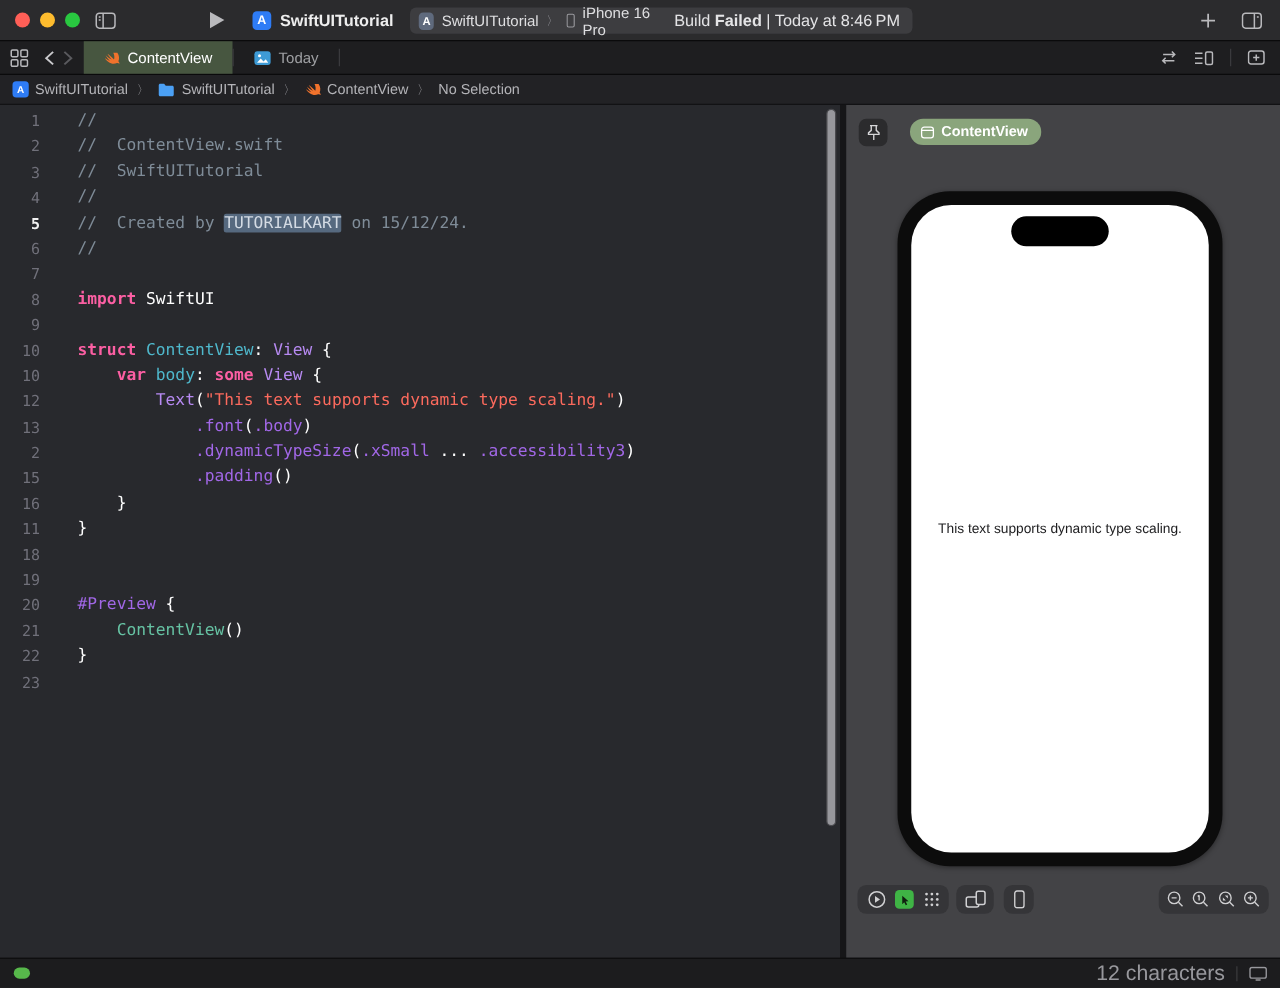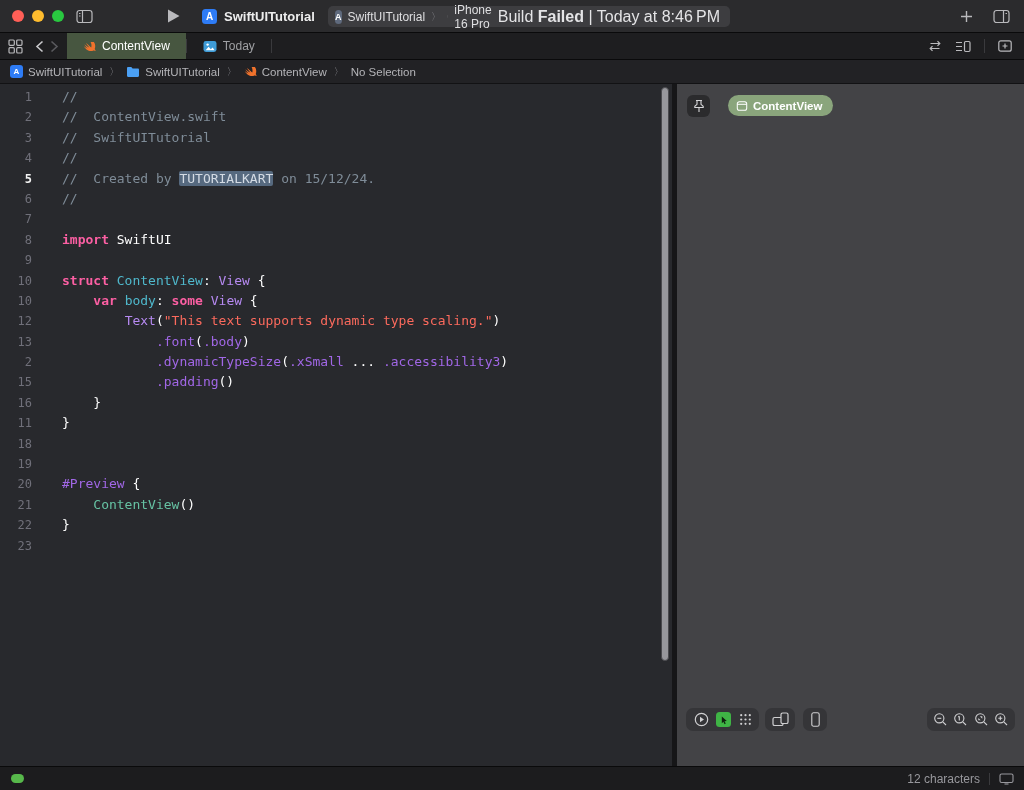--- a/index.html
+++ b/index.html
@@ -16,21 +16,21 @@
   .panelico { position:absolute; left:76px; }
   .playico { position:absolute; left:166px; }
   .proj { position:absolute; left:202px; display:flex; align-items:center; gap:7px; }
   .appicon { width:15px; height:15px; border-radius:3.5px; background:var(--app_blue); color:#fff;
     font-size:10px; font-weight:bold; display:flex; align-items:center; justify-content:center; }
   .proj-name { color:#eee; font-size:13px; font-weight:bold; }
   .scheme { position:absolute; left:328px; top:6px; width:402px; height:21px; background:#3d3d40;
     border-radius:5px; display:flex; align-items:center; padding:0 10px 0 7px; gap:6px; }
   .scheme .txt { color:#dfdfe1; font-size:12px; }
   .chev { color:#8b8b90; font-size:10px; }
-  .status-txt { margin-left:auto; color:#e4e4e6; font-size:16px; white-space:pre; }
+  .status-txt { margin-left:auto; color:#e4e4e6; font-size:13px; white-space:pre; }
   .tb-right { position:absolute; right:14px; display:flex; gap:20px; }
 
   
   .tabbar { height:28px; background:#1e1e20; border-top:1px solid #0a0a0b; border-bottom:1px solid #0a0a0b;
     display:flex; align-items:stretch; flex:none; position:relative; }
   .tab-nav { display:flex; align-items:center; gap:6px; padding:0 8px; }
   .tab { display:flex; align-items:center; justify-content:center; gap:6px; padding:0 16px; font-size:12px;
     color:#9fa0a3; white-space:nowrap; }
   .tab.active { background:var(--tab_active); color:#fff; }
   .tab.italic .tlabel { font-style:italic; }
@@ -91,21 +91,21 @@
   .btn-device { left:126px; width:24px; }
   .zoomgrp { right:9px; bottom:35px; width:88px; justify-content:space-evenly; }
   .modegreen { width:15px; height:15px; background:var(--mode_green); border-radius:3.5px;
     display:flex; align-items:center; justify-content:center; }
 
   
   .statusbar { height:24px; background:#1c1c1e; border-top:1px solid #0a0a0b; display:flex;
     align-items:center; padding:0 10px 0 11px; flex:none; }
   .ready-dot { width:13px; height:9px; border-radius:4.5px; background:var(--indicator_green); }
   .sb-right { margin-left:auto; display:flex; align-items:center; gap:9px; }
-  .sb-text { color:#98989d; font-size:12px; }
+  .sb-text { color:#98989d; font-size:17px; }
   .sb-sep { width:1px; height:12px; background:#3a3a3d; }
 
   svg { display:block; }
 </style>
 </head>
 <body>
 
 <div class="window">
 
   <div class="titlebar">
@@ -280,20 +280,26 @@
         </svg>
       </div>
       <div class="previewpill">
         <svg width="12" height="12" viewBox="0 0 14 14" fill="none" stroke="#fff" stroke-width="1.2">
           <rect x="1.5" y="2" width="11" height="10" rx="2.4"></rect>
             <path d="M1.5 5h11"></path>
         </svg>
         <span>ContentView</span>
       </div>
 
+      <div class="phone">
+        <div class="screen">
+          <div class="island"></div>
+          <div class="screen-text">This text supports dynamic type scaling.</div>
+        </div>
+      </div>
 
       <div class="ctrl-group ctrl-left">
         <svg width="15" height="15" viewBox="0 0 15 15" fill="none">
           <circle cx="7.5" cy="7.5" r="6.2" stroke="#d0d0d2" stroke-width="1.2"></circle>
           <path fill="#d0d0d2" d="M6 4.8l4 2.7-4 2.7z"></path>
         </svg>
         <div class="modegreen">
           <svg width="10" height="10" viewBox="0 0 16 16">
               <path fill="#10200f" d="M4.5 2.5l8 7-3.7.4 2 3.8-1.8.9-2-3.8-2.5 2.5z"></path>
             </svg>

